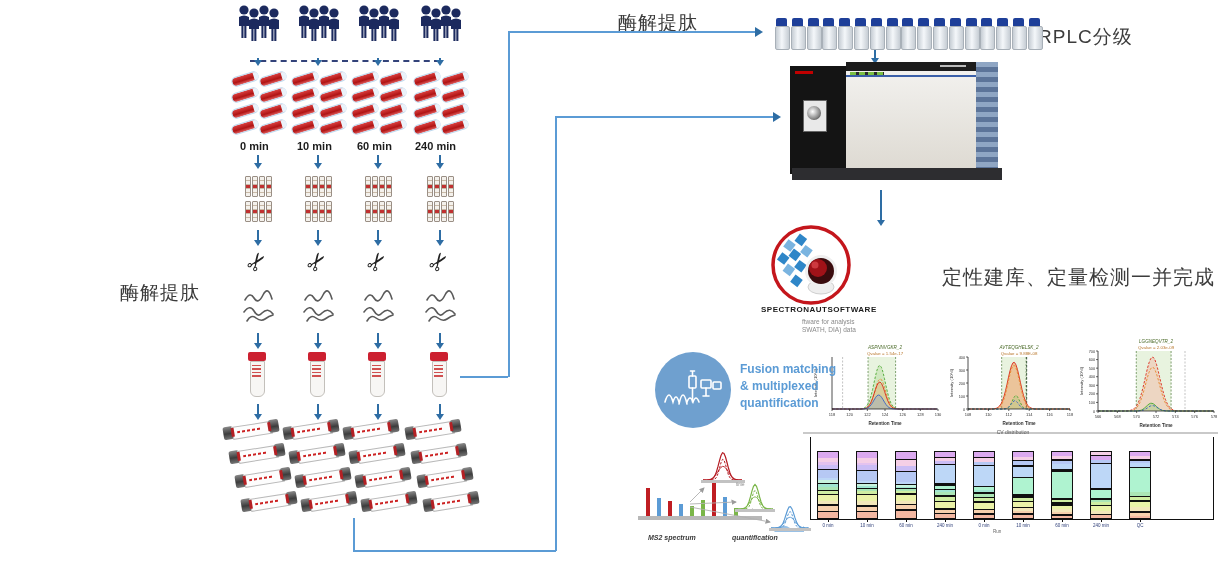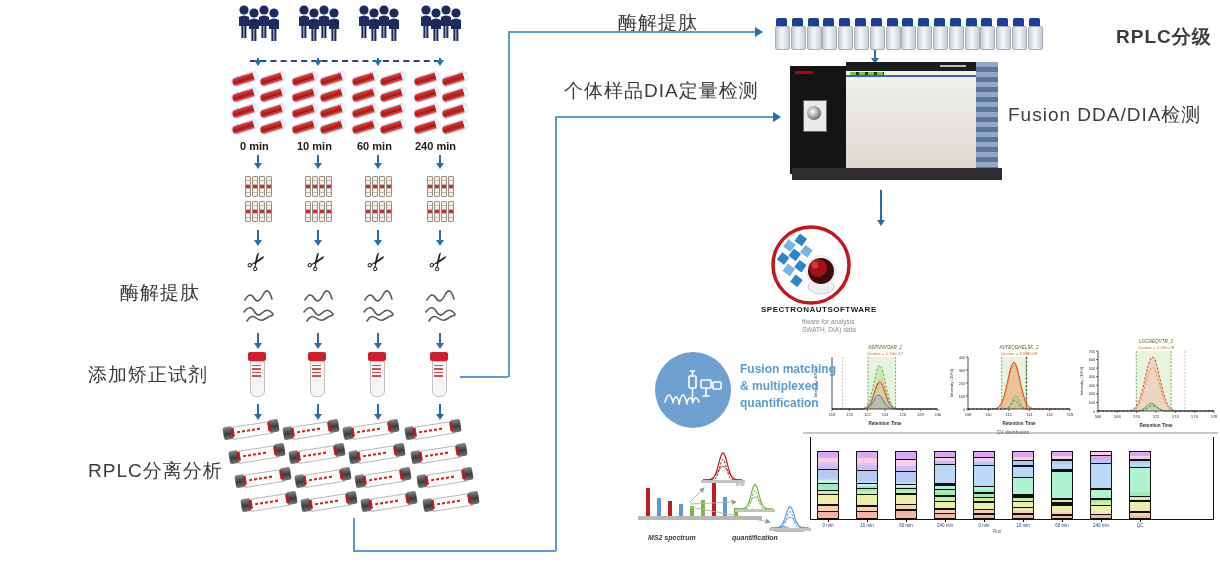--- a/index.html
+++ b/index.html
@@ -50,27 +50,24 @@
   .badge-txt{font-size:12px;font-weight:bold;color:#5b9bd5;line-height:15px;}
   .spectro-name{font-size:8px;font-weight:bold;color:#1a1a1a;letter-spacing:.5px;}
   .bar-lbl{font-size:4.5px;color:#31417a;}
 </style>
 </head>
 <body>
 
 <div id="stage">
 
   <div class="abs zh zh-lg" style="left:120px;top:280px;">酶解提肽</div>
-  <div class="abs zh zh-lg" style="left:88px;top:362px;">添加矫正试剂</div>
-  <div class="abs zh zh-lg" style="left:88px;top:458px;">RPLC分离分析</div>
 
   <div class="abs zh zh-lg" style="left:618px;top:10px;">酶解提肽</div>
-  <div class="abs zh zh-lg" style="left:564px;top:78px;">个体样品DIA定量检测</div>
-  <div class="abs zh zh-lg" style="left:1116px;top:24px;font-weight:bold;">RPLC分级</div>
-  <div class="abs zh zh-lg" style="left:1008px;top:102px;">Fusion DDA/DIA检测</div>
+  <div class="abs zh zh-lg" style="left:1038px;top:24px;">RPLC分级</div>
+  <div class="abs zh zh-xl" style="left:942px;top:264px;">定性建库、定量检测一并完成</div>
 
   <div class="abs tlabel" style="left:240px;top:140px;">0 min</div>
   <div class="abs tlabel" style="left:297px;top:140px;">10 min</div>
   <div class="abs tlabel" style="left:357px;top:140px;">60 min</div>
   <div class="abs tlabel" style="left:415px;top:140px;">240 min</div>
 
   <div id="gen" class="abs" style="left:0;top:0;width:1220px;height:567px;">
       <div class="abs" style="left: 235px; top: 4px;"><svg width="46" height="42" viewBox="0 0 46 42">
           <circle cx="9" cy="6" r="4.6" fill="#1c2a5e"></circle>
           <path d="M4,13 q5,-3 10,0 v9 h-2.6 v12 h-2.1 v-12 h-0.8 v12 h-2.1 v-12 h-2.4 z" fill="#1c2a5e"></path>

